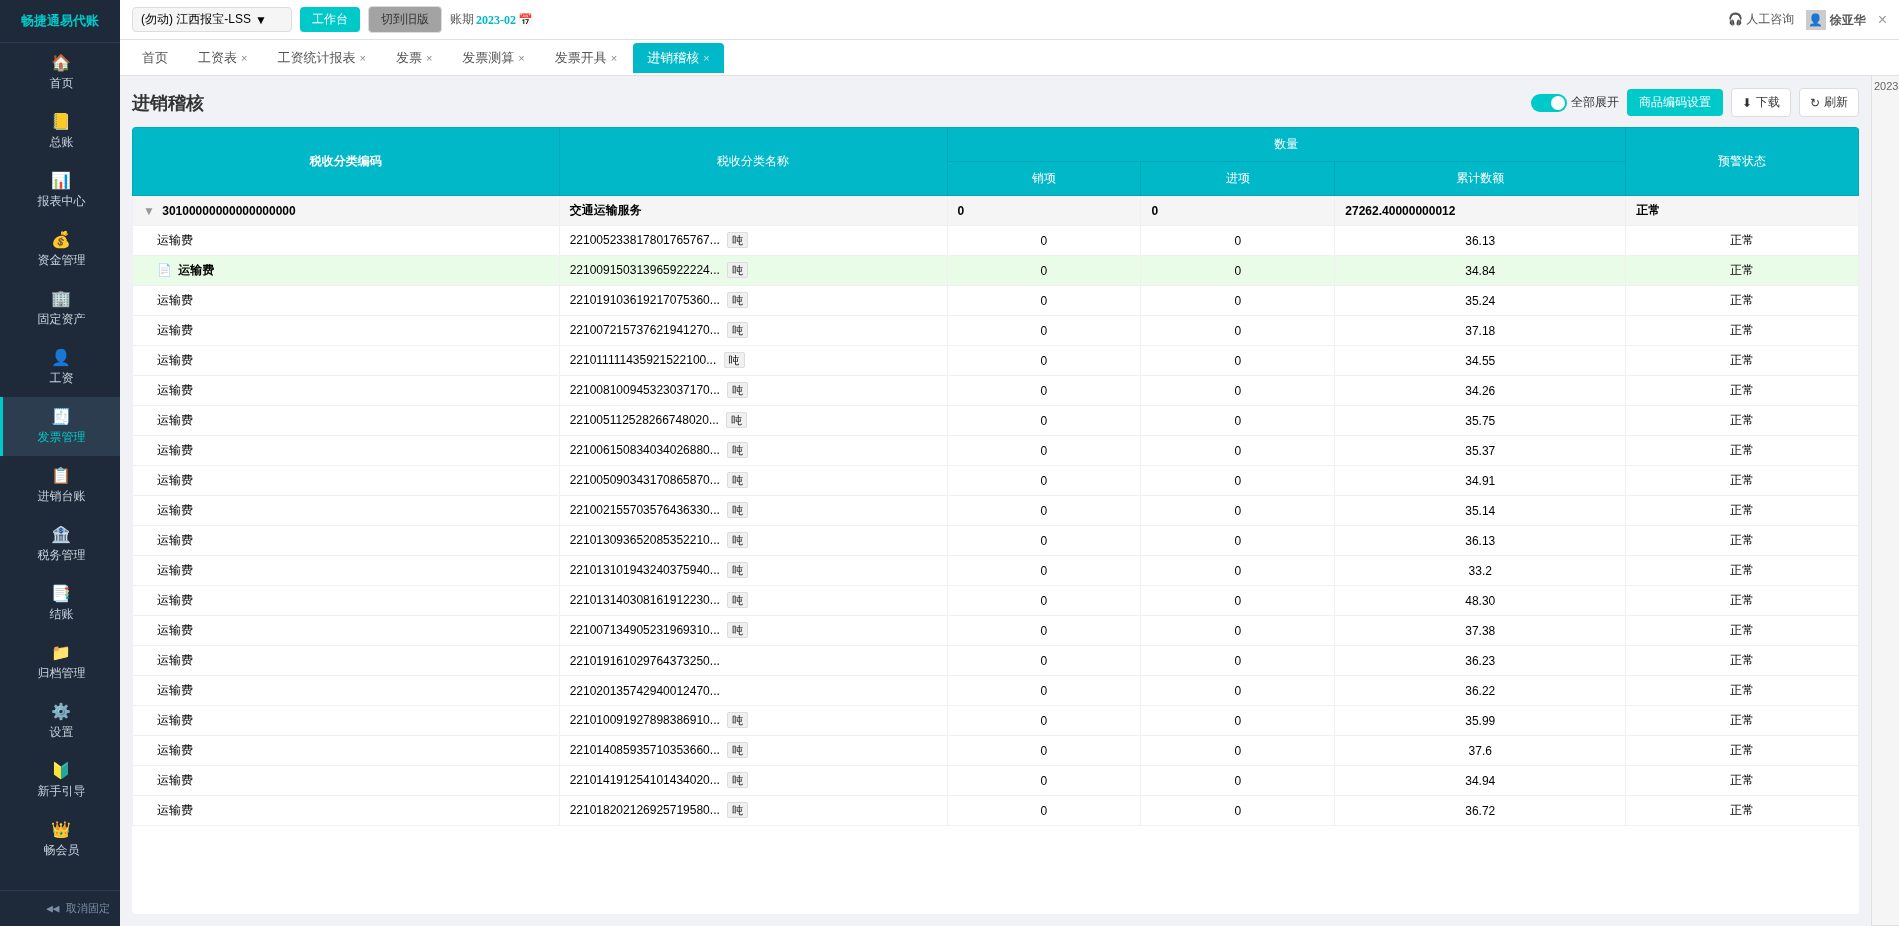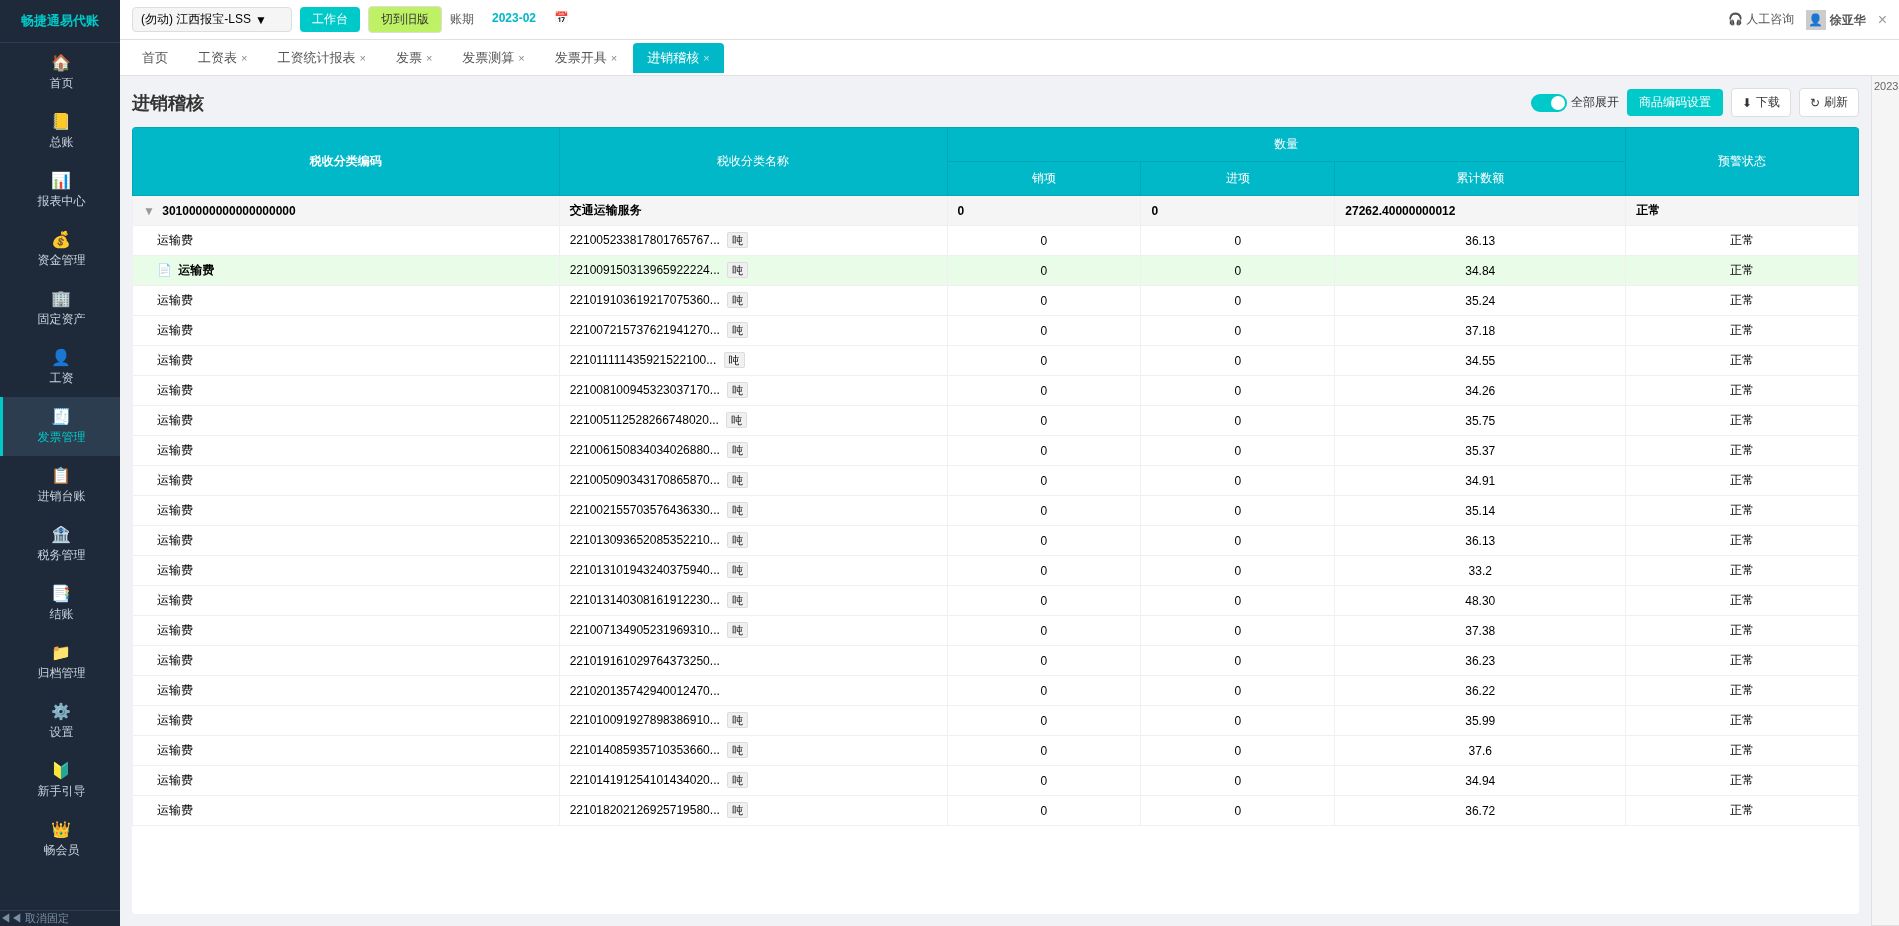--- a/index.html
+++ b/index.html
@@ -30,25 +30,27 @@
       padding: 10px 4px;
       cursor: pointer;
       font-size: 12px;
       color: #c8d0db;
       border-left: 3px solid transparent;
     }
     .sidebar-item.active { background: #2d3d50; color: #00c9c9; border-left-color: #00c9c9; }
     .sidebar-item .icon { font-size: 16px; margin-bottom: 3px; }
     .sidebar-footer {
       margin-top: auto;
+      padding: 10px;
       font-size: 11px;
       color: #7a8fa6;
       cursor: pointer;
-      text-align: left;
+      text-align: right;
       border-top: 1px solid #2d3d50;
+      font-family: Liberation Mono, monospace;
     }
 
     
     .main-area {
       flex: 1;
       display: flex;
       flex-direction: column;
       overflow: hidden;
     }
 
@@ -78,34 +80,35 @@
     .topbar-btn {
       background: #00c9c9;
       color: #fff;
       border: none;
       border-radius: 4px;
       padding: 4px 12px;
       font-size: 12px;
       cursor: pointer;
     }
     .topbar-btn-outline {
-      background: #bef264;
+      background: #a3a3a3;
       color: #333;
       border: 1px solid #ddd;
       border-radius: 4px;
       padding: 4px 12px;
       font-size: 12px;
       cursor: pointer;
     }
     .topbar-period {
       display: flex;
-      align-items: flex-start;
-      gap: 18px;
+      align-items: flex-end;
+      gap: 2px;
       font-size: 12px;
       color: #555;
+      font-family: Liberation Serif, serif;
     }
     .topbar-right {
       margin-left: auto;
       display: flex;
       align-items: center;
       gap: 12px;
       font-size: 12px;
       color: #555;
     }
     .topbar-close { cursor: pointer; color: #999; font-size: 16px; }

